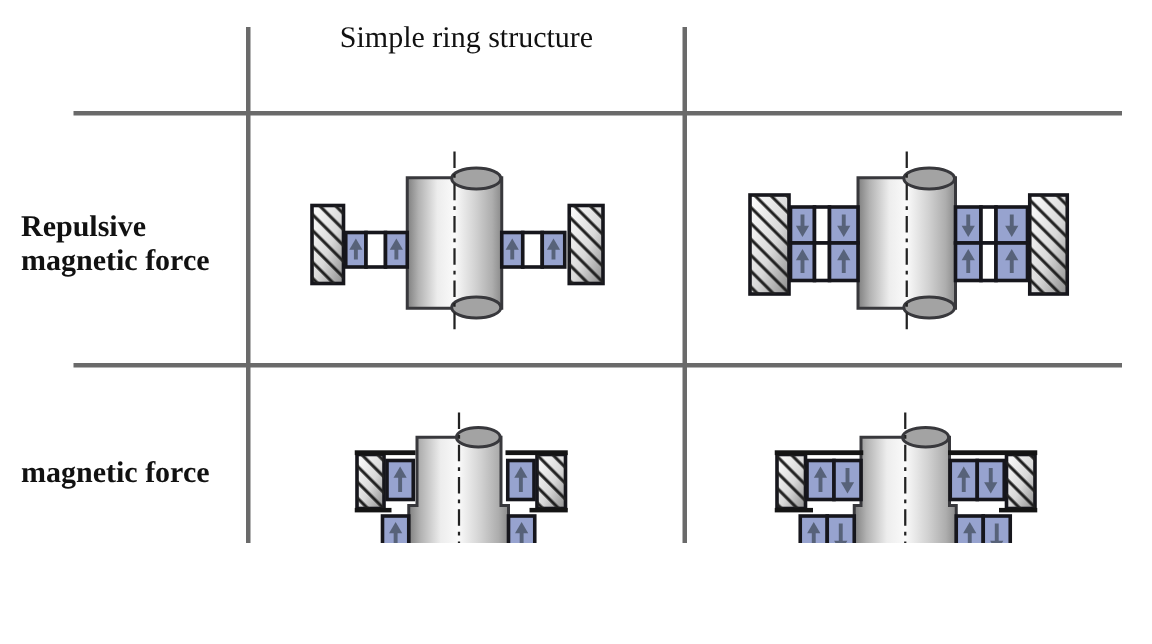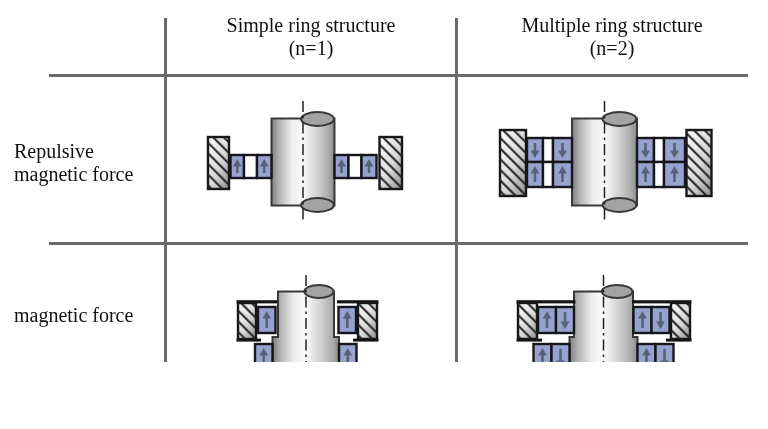--- a/index.html
+++ b/index.html
@@ -4,21 +4,21 @@
 <style>
   html,body{margin:0;padding:0;background:#fff;}
   .page{
     position:relative;width:768px;height:362px;background:#fff;overflow:hidden;
     font-family:"Liberation Serif", serif;color:#111;
   }
   .vline,.hline{position:absolute;background:#6a6a6a;}
   .vline{width:3px;}
   .hline{height:3px;}
   .col-header{position:absolute;text-align:center;font-size:20px;line-height:23px;top:14px;}
-  .row-label{position:absolute;text-align:left;font-size:20px;line-height:23px;left:14px;}
+  .row-label{position:absolute;text-align:left;font-size:20px;line-height:23px;left:14px;font-weight:bold;}
   svg.cell{position:absolute;display:block;overflow:visible;}
 </style>
 </head>
 <body>
 
 <div class="page">
 
   <svg width="0" height="0" style="position:absolute">
     <defs>
       <linearGradient id="cyl" x1="0" y1="0" x2="1" y2="0">
@@ -41,25 +41,20 @@
     </defs>
   </svg>
 
   <div class="vline" style="left:164px;top:18px;height:411px"></div>
   <div class="vline" style="left:455px;top:18px;height:411px"></div>
   <div class="hline" style="left:49px;top:74px;width:699px"></div>
   <div class="hline" style="left:49px;top:242px;width:699px"></div>
 
   <div class="col-header" style="left:167px;width:288px">
     <div>Simple ring structure</div>
-    <div>(n=1)</div>
-  </div>
-  <div class="col-header" style="left:458px;width:308px">
-    <div>Multiple ring structure</div>
-    <div>(n=2)</div>
   </div>
 
   <div class="row-label" style="top:140px">
     <div>Repulsive</div>
     <div>magnetic force</div>
   </div>
   <div class="row-label" style="top:304px">
     <div>magnetic force</div>
   </div>
 

